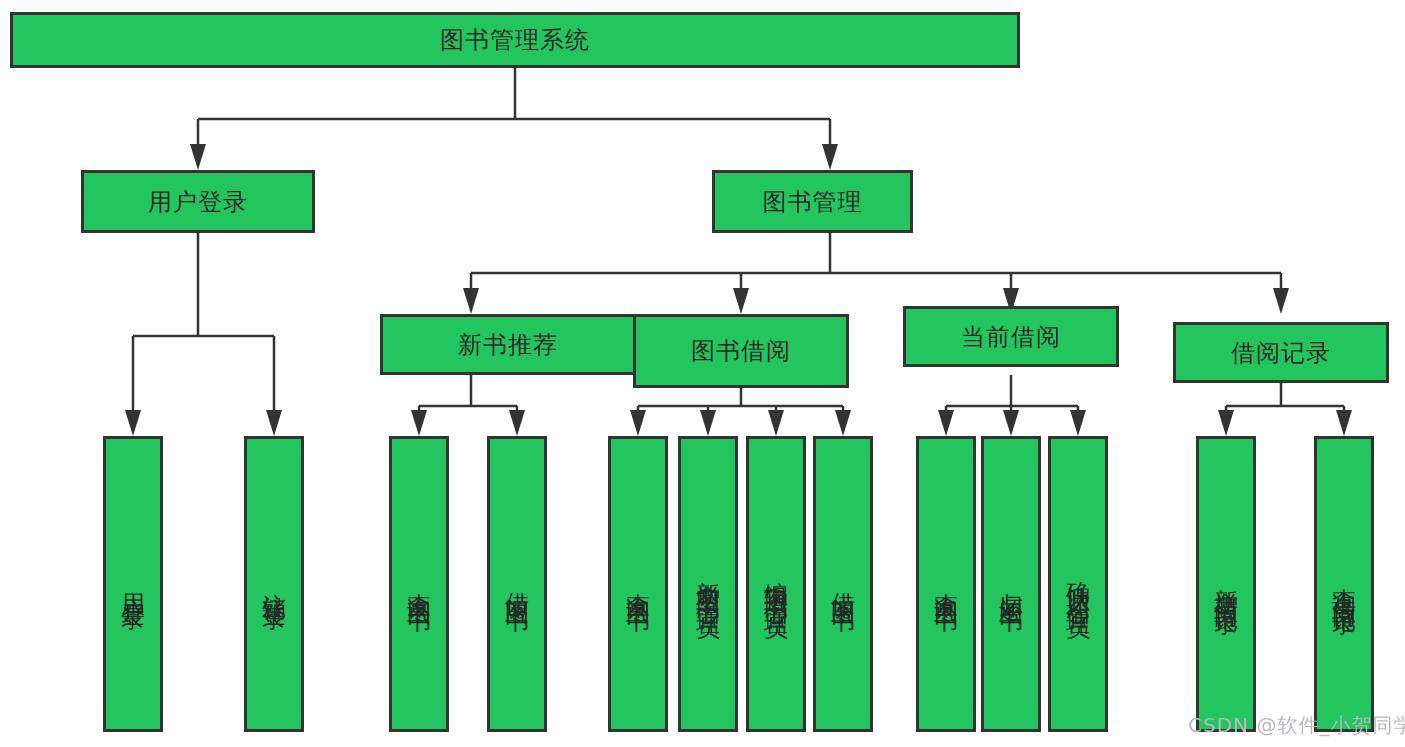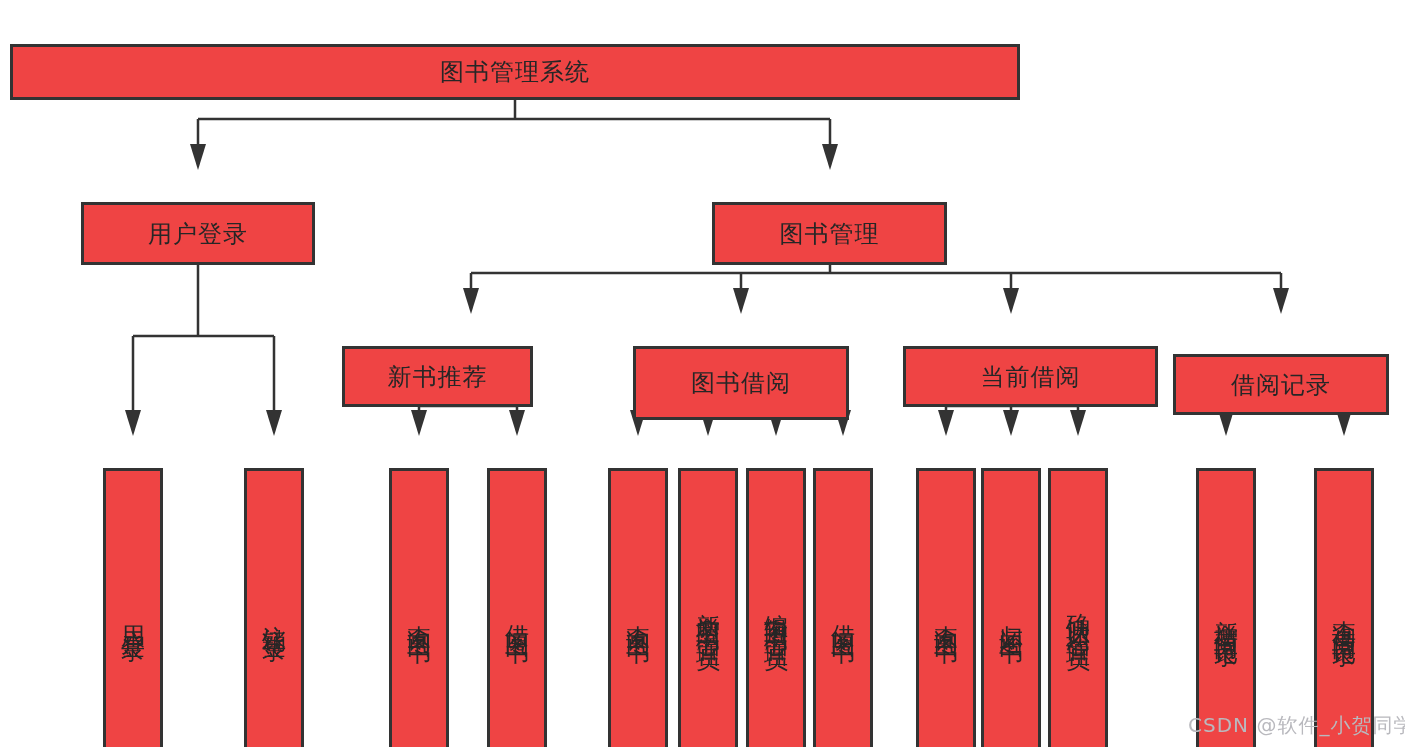--- a/index.html
+++ b/index.html
@@ -14,30 +14,29 @@
   #connectors {
     position: absolute;
     left: 0; top: 0;
     width: 1405px; height: 747px;
     z-index: 1;
   }
   .box {
     position: absolute;
     box-sizing: border-box;
     border: 3px solid #333333;
-    background: #ef4444;
+    background: #22c55e;
     display: flex;
     align-items: center;
     justify-content: center;
     color: #262626;
     font-size: 24px;
     letter-spacing: 1px;
     z-index: 2;
     white-space: nowrap;
-    margin-top: 32px;
   }
   .vbox {
     writing-mode: vertical-rl;
     text-orientation: mixed;
     font-size: 24px;
     letter-spacing: 5px;
     line-height: 1;
     white-space: normal;
   }
   #watermark {
@@ -84,25 +83,25 @@
       <polygon points="1003,410 1019,410 1011,436"></polygon>
       <polygon points="1070,410 1086,410 1078,436"></polygon>
       <polygon points="1218,410 1234,410 1226,436"></polygon>
       <polygon points="1336,410 1352,410 1344,436"></polygon>
     </g>
   </svg>
 
   <div class="box" style="left:10px; top:12px; width:1010px; height:56px;">图书管理系统</div>
 
   <div class="box" style="left:81px; top:170px; width:234px; height:63px;">用户登录</div>
-  <div class="box" style="left:712px; top:170px; width:235px; height:63px;">图书管理</div>
+  <div class="box" style="left:712px; top:170px; width:201px; height:63px;">图书管理</div>
 
-  <div class="box" style="left:342px; top:314px; width:191px; height:61px;">新书推荐</div>
+  <div class="box" style="left:380px; top:314px; width:256px; height:61px;">新书推荐</div>
   <div class="box" style="left:633px; top:314px; width:216px; height:74px;">图书借阅</div>
-  <div class="box" style="left:903px; top:314px; width:255px; height:61px;font-family:Liberation Mono, monospace;">当前借阅</div>
+  <div class="box" style="left:903px; top:306px; width:216px; height:61px;font-family:Liberation Mono, monospace;">当前借阅</div>
   <div class="box" style="left:1173px; top:322px; width:216px; height:61px;">借阅记录</div>
 
   <div class="box vbox" style="left:103px; top:436px; width:60px; height:296px;">用户登录</div>
   <div class="box vbox" style="left:244px; top:436px; width:60px; height:296px;">注销登录</div>
 
   <div class="box vbox" style="left:389px; top:436px; width:60px; height:296px;">查询图书</div>
   <div class="box vbox" style="left:487px; top:436px; width:60px; height:296px;">借阅图书</div>
 
   <div class="box vbox" style="left:608px; top:436px; width:60px; height:296px;">查询图书</div>
   <div class="box vbox" style="left:678px; top:436px; width:60px; height:296px;">新增图书（管理员）</div>

